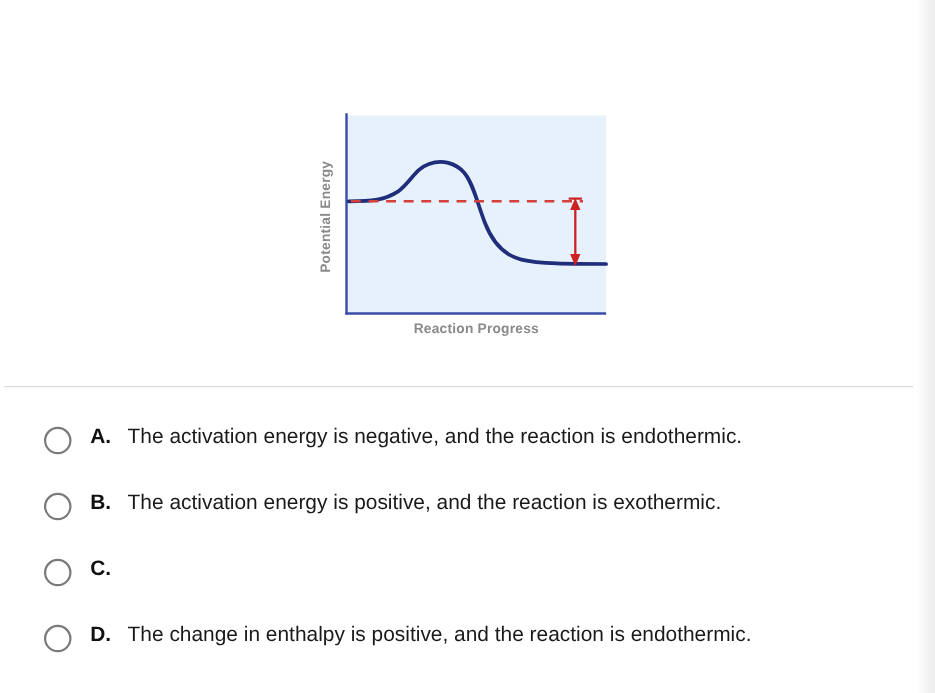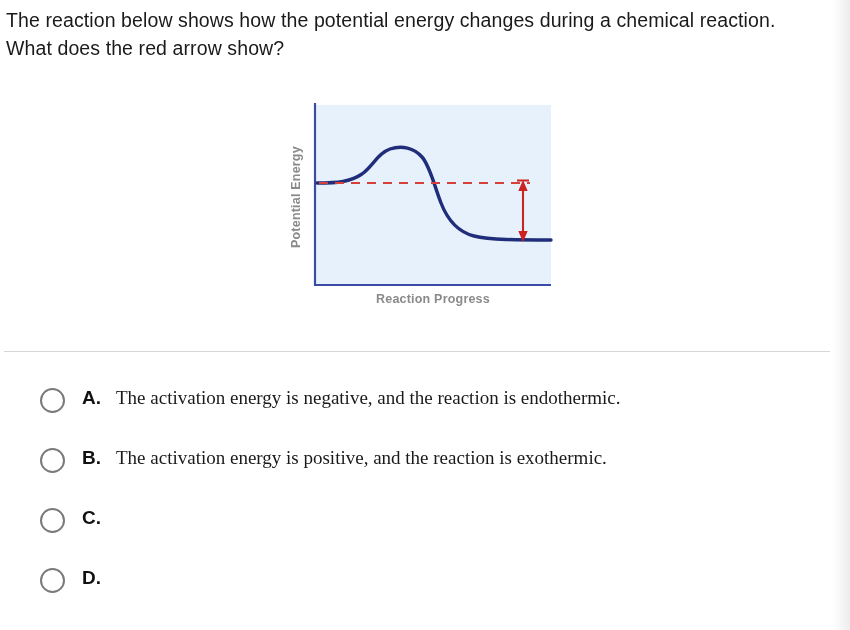--- a/index.html
+++ b/index.html
@@ -98,37 +98,35 @@
     font-weight: bold;
     color: #111111;
     line-height: 28px;
   }
   .option-text {
     flex: 1 1 auto;
     font-size: 19px;
     line-height: 28px;
     color: #1a1a1a;
     max-width: 712px;
-    font-family: Liberation Serif, serif;
   }
 
   .axis-title {
     font-family: "Liberation Sans", sans-serif;
     font-size: 12.5px;
     font-weight: bold;
     fill: #8a8a8a;
     letter-spacing: 0.2px;
   }
 </style>
 </head>
 <body>
 
 <div id="page">
 
-  <div id="question-stem">The reaction below shows how the potential energy changes during a chemical reaction. What does the red arrow show?</div>
 
   <div id="figure">
     <svg width="290" height="215" viewBox="0 0 290 215" xmlns="http://www.w3.org/2000/svg">
 
       <rect x="37" y="5" width="236" height="180" fill="#e6f1fb"></rect>
 
       <line x1="37" y1="3" x2="37" y2="186" stroke="#3b4ba8" stroke-width="2.2"></line>
 
       <line x1="36" y1="185" x2="273" y2="185" stroke="#3b4ba8" stroke-width="2.2"></line>
 
@@ -176,19 +174,20 @@
     </div>
 
     <div class="option-row">
       <span class="radio"></span>
       <span class="option-letter">C.</span>
     </div>
 
     <div class="option-row">
       <span class="radio"></span>
       <span class="option-letter">D.</span>
+      <span class="option-text">The change in enthalpy is positive, and the reaction is endothermic.</span>
     </div>
 
   </div>
 
   <div id="scroll-gutter"></div>
 
 </div>
 
 </body></html>

